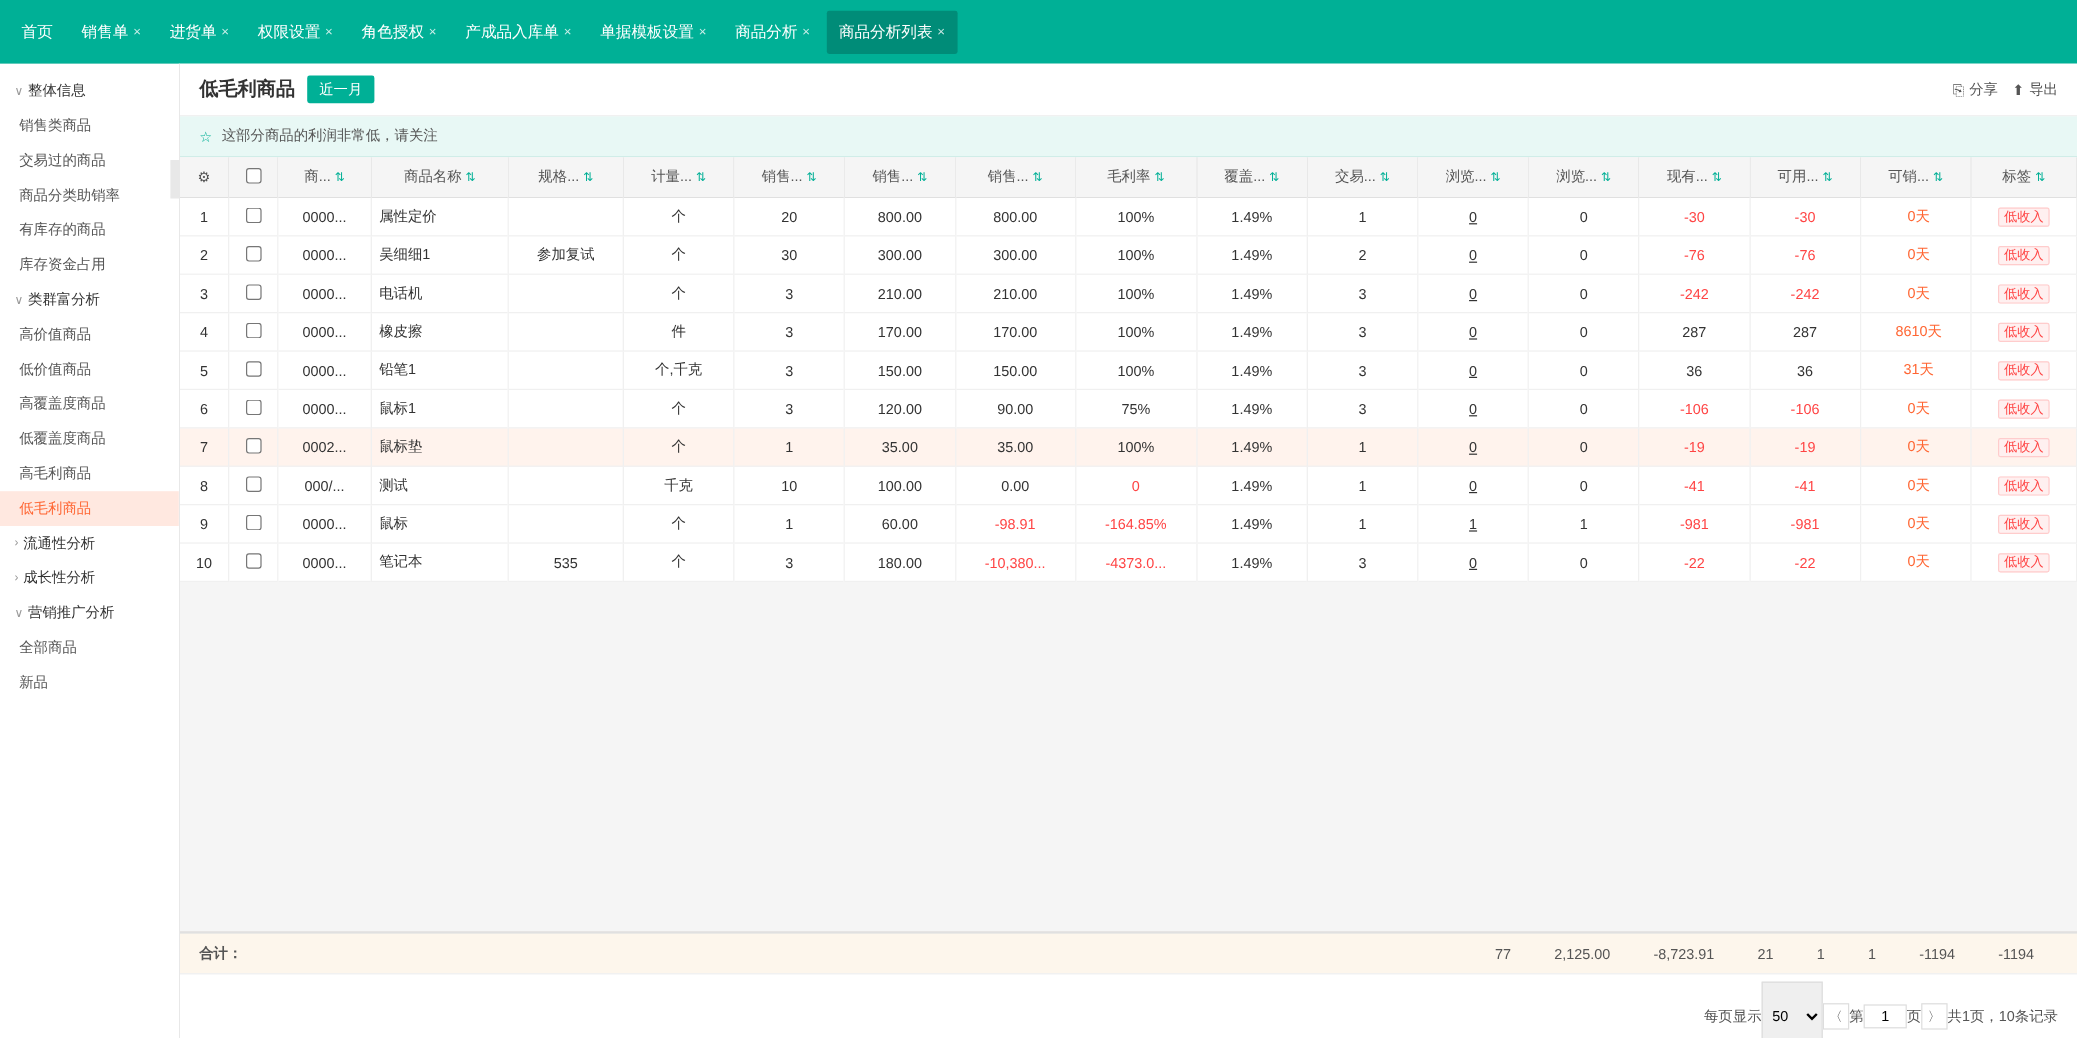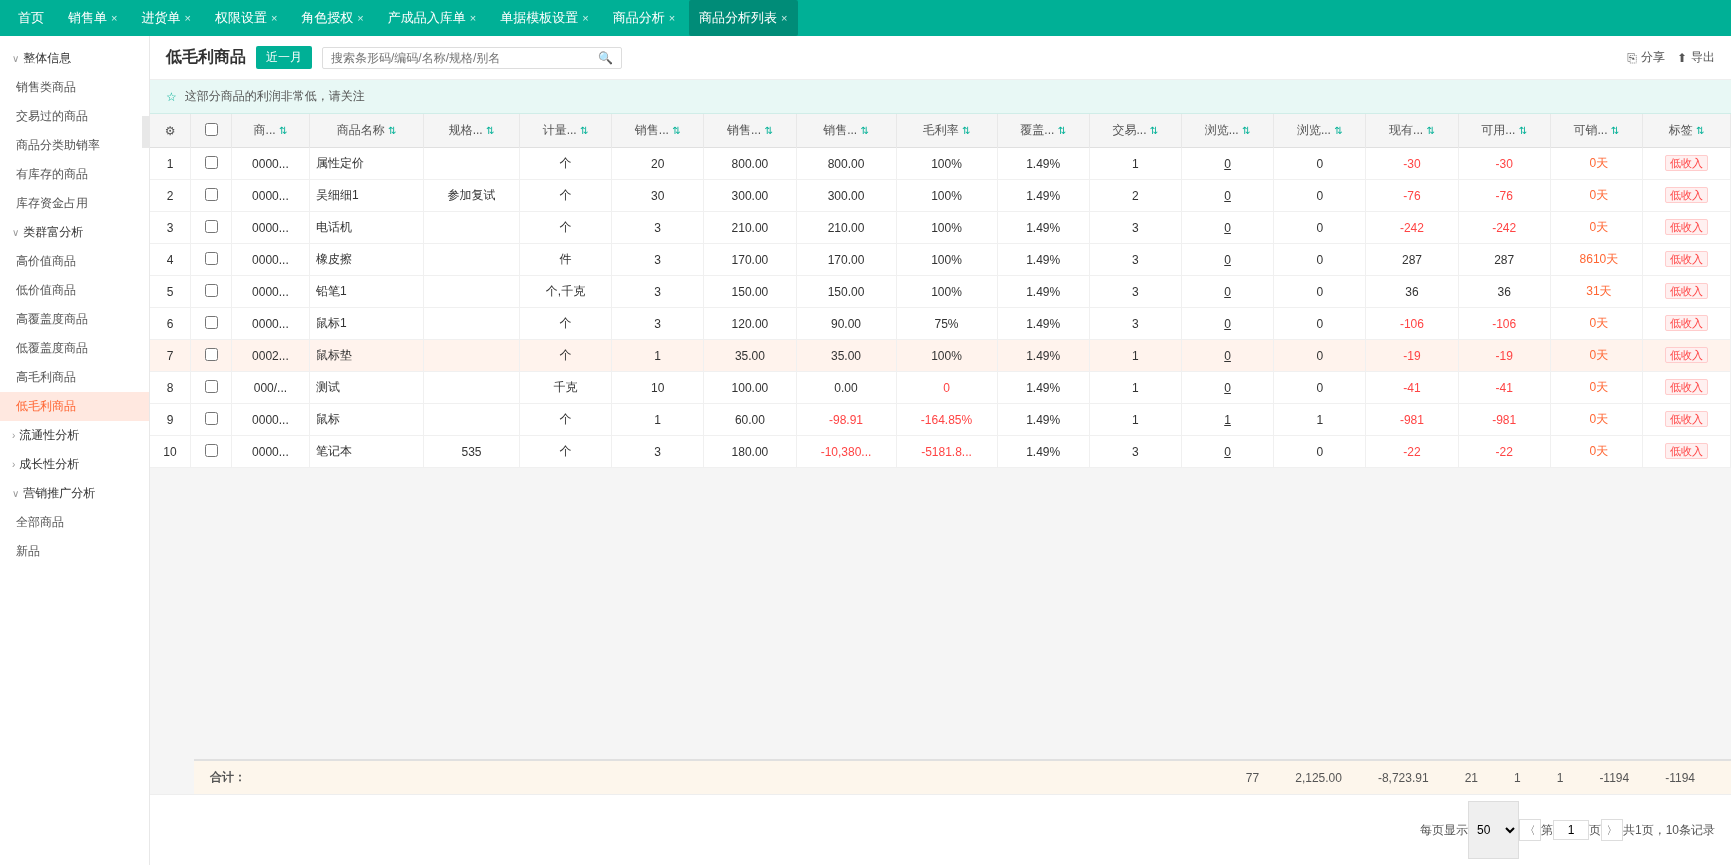--- a/index.html
+++ b/index.html
@@ -3,21 +3,21 @@
   <meta charset="utf-8">
   <style>
     * { box-sizing: border-box; margin: 0; padding: 0; }
     body { font-family: "Microsoft YaHei", Arial, sans-serif; font-size: 12px; background: #f5f5f5; color: #333; }
 
     
     .top-nav {
       background: #00b096;
       display: flex;
       align-items: center;
-      height: 36px;
+      height: 53px;
       padding: 0 8px;
       gap: 4px;
     }
     .top-nav .nav-item {
       color: #fff;
       padding: 0 10px;
       height: 36px;
       display: flex;
       align-items: center;
       cursor: pointer;
@@ -219,21 +219,20 @@
 
     
     .table-footer {
       background: #fdf6ec;
       border-top: 2px solid #e0e0e0;
       display: flex;
       align-items: center;
       padding: 8px 16px;
       font-size: 12px;
       color: #555;
-      margin-left: 44px;
     }
     .footer-label {
       font-weight: bold;
       margin-right: 20px;
     }
     .footer-values {
       display: flex;
       gap: 36px;
       flex: 1;
       justify-content: flex-end;
@@ -391,24 +390,20 @@
     </div>
 
     <div class="sidebar-collapse-btn">《</div>
   </aside>
 
   <div class="content">
 
     <div class="content-header">
       <span class="content-title">低毛利商品</span>
       <button class="period-btn">近一月</button>
-      <div class="search-box">
-        <input type="text" placeholder="搜索条形码/编码/名称/规格/别名" style="">
-        <span style="color:#00b096;cursor:pointer;">🔍</span>
-      </div>
       <div class="header-actions">
         <div class="header-action-btn">
           <span>⎘</span>
           <span>分享</span>
         </div>
         <div class="header-action-btn">
           <span>⬆</span>
           <span>导出</span>
         </div>
       </div>
@@ -627,21 +622,21 @@
             <tr>
       <td>10</td>
       <td><input type="checkbox" style=""></td>
       <td>0000...</td>
       <td class="text-left">笔记本</td>
       <td>535</td>
       <td>个</td>
       <td>3</td>
       <td>180.00</td>
       <td style="color:#ff4444;">-10,380...</td>
-      <td style="color:#ff4444;">-5181.8...</td>
+      <td style="color:#ff4444;">-4373.0...</td>
       <td>1.49%</td>
       <td>3</td>
       <td><span class="underline">0</span></td>
       <td>0</td>
       <td style="color:#ff4444;">-22</td>
       <td style="color:#ff4444;">-22</td>
       <td class="text-orange">0天</td>
       <td><span class="tag-low-income">低收入</span></td>
     </tr>
           </tbody>

